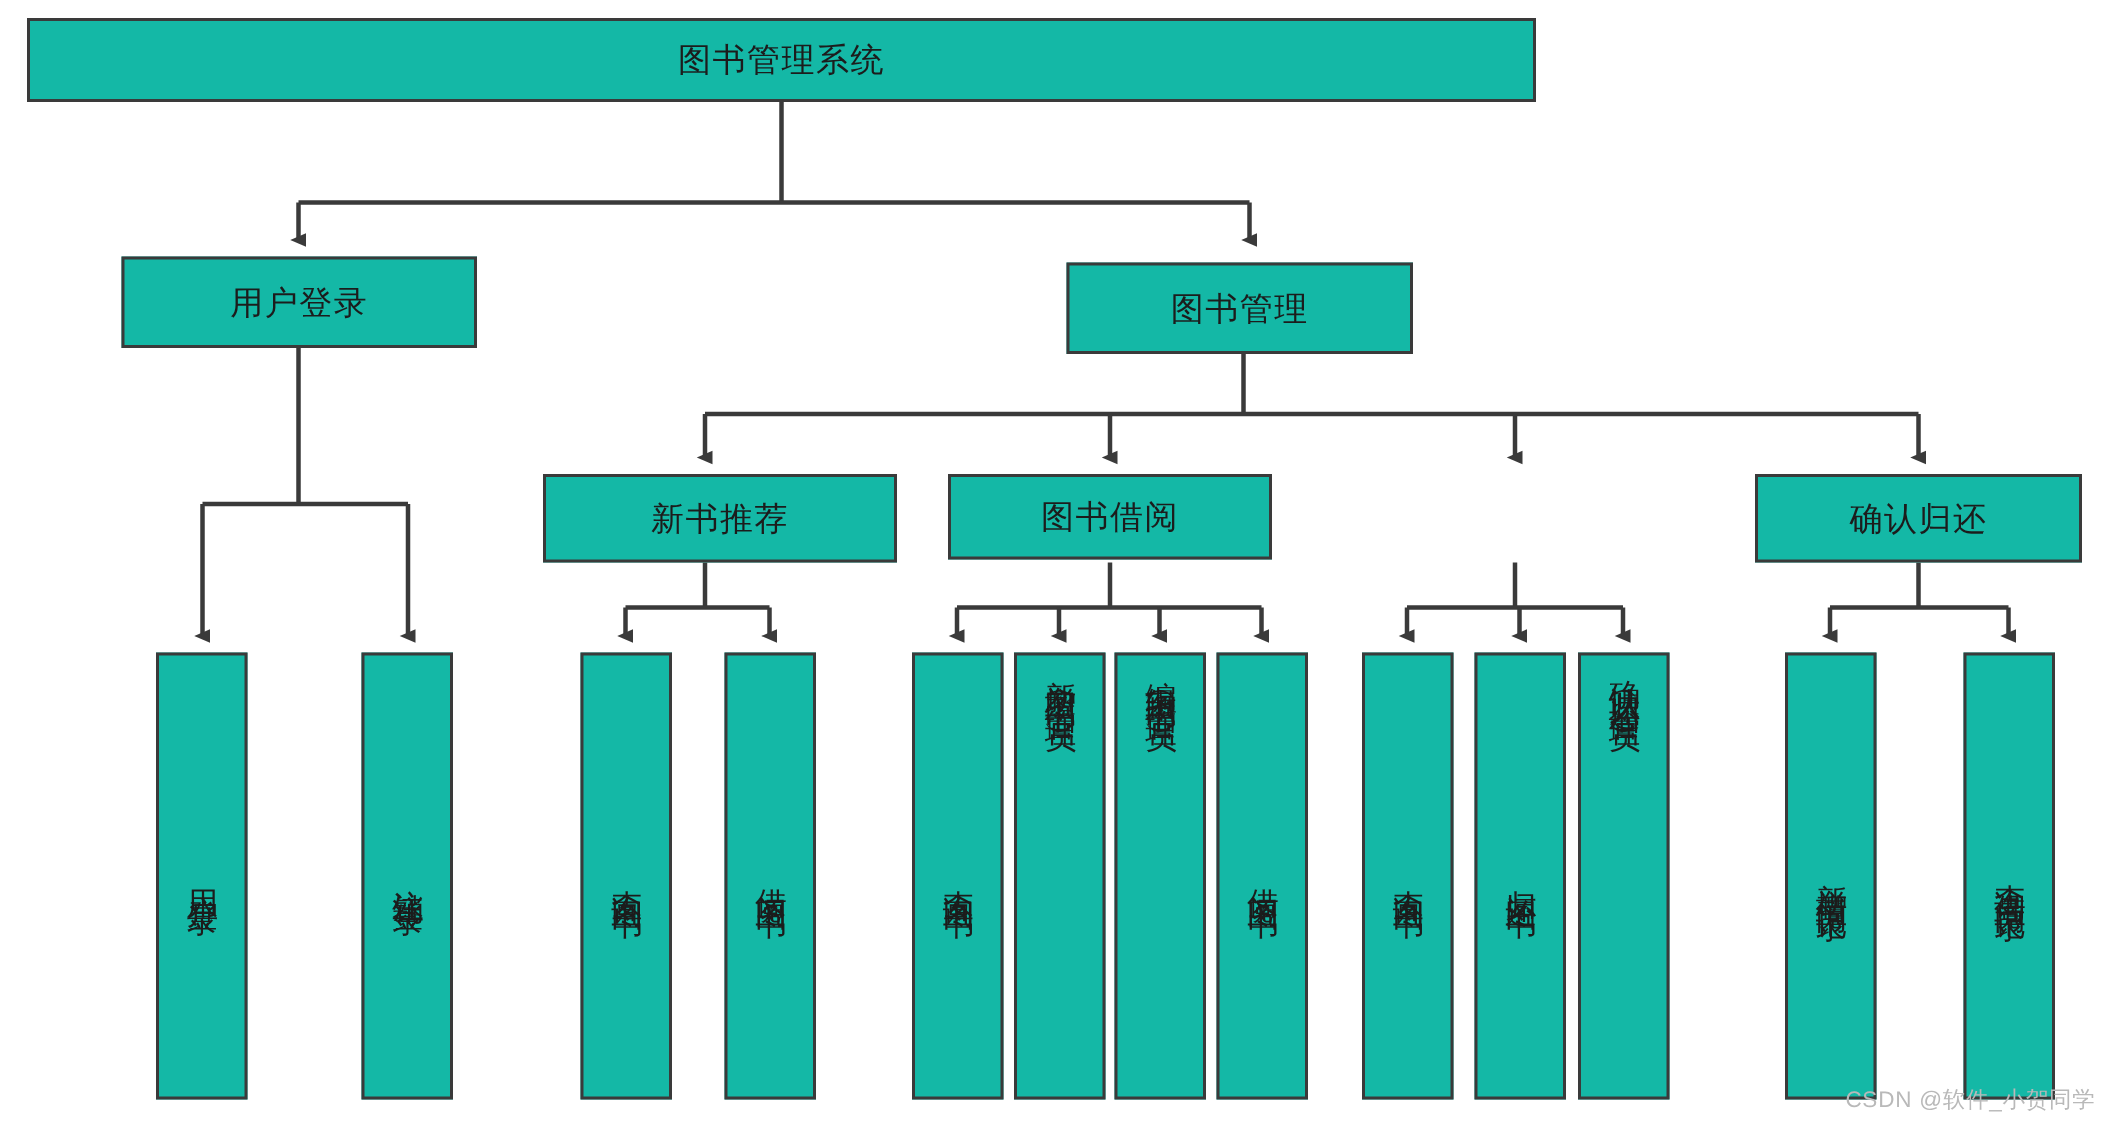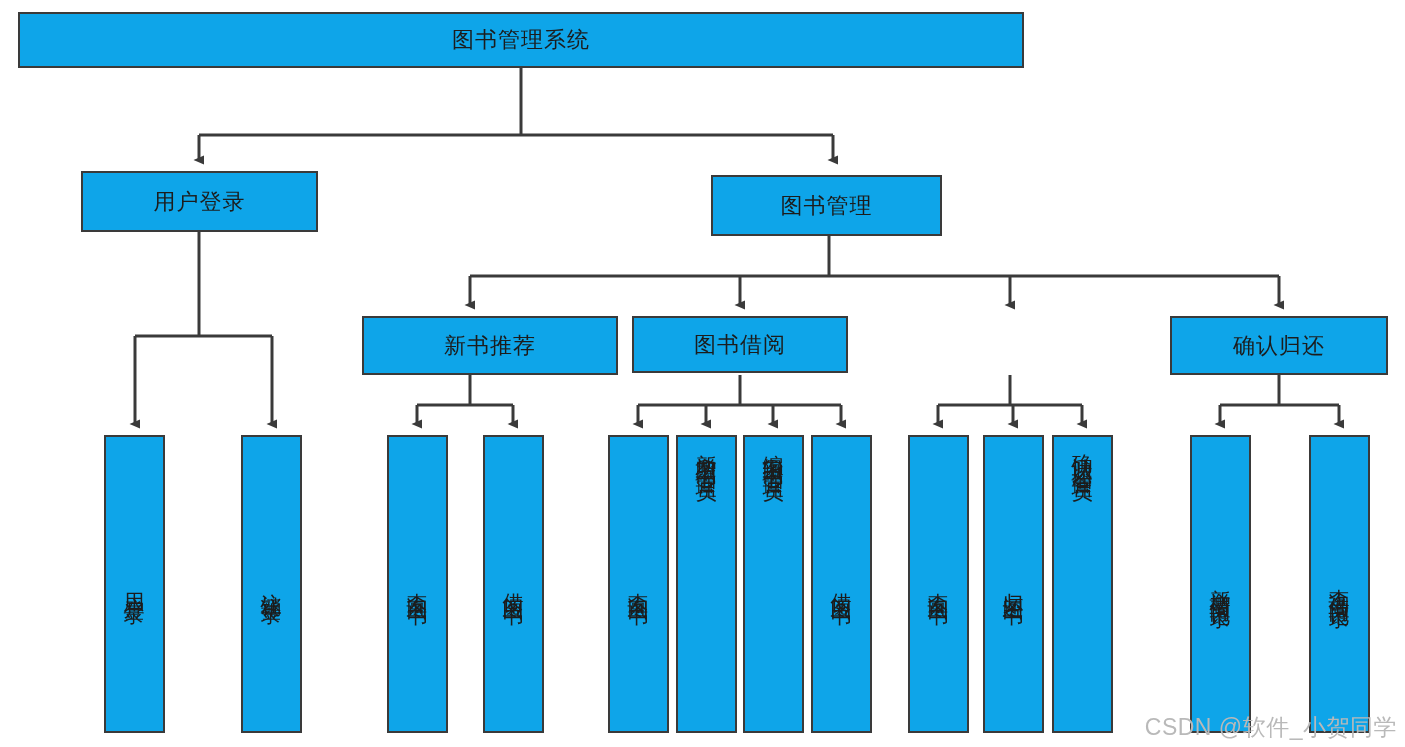--- a/index.html
+++ b/index.html
@@ -10,21 +10,21 @@
     overflow:hidden;
     position:relative;
   }
   #canvas{position:absolute;left:0;top:0;width:1405px;height:747px;}
   svg.lines{position:absolute;left:0;top:0;width:1405px;height:747px;pointer-events:none;}
 
   .node{
     position:absolute;
     box-sizing:border-box;
     border:2px solid #3a3a3a;
-    background:#0ea5e9;
+    background:#14b8a6;
     color:#1c1c1c;
     display:flex;
     align-items:center;
     justify-content:center;
     text-align:right;
   }
   .node .lbl{
     font-size:22px;
     line-height:1.15;
     letter-spacing:1px;
@@ -43,21 +43,21 @@
     align-items:flex-start;
     justify-content:center;
     padding-top:0px;
   }
   .leaf.center{align-items:center;}
 
   #watermark{
     position:absolute;
     right:8px;
     bottom:4px;
-    font-size:23px;
+    font-size:15px;
     color:#b9b9b9;
     letter-spacing:.5px;
     white-space:nowrap;
     user-select:none;
   }
 </style>
 </head>
 <body>
 
 <div id="canvas">
@@ -116,21 +116,21 @@
     <span class="lbl">图书管理系统</span>
   </div>
 
   <div class="node" style="left:81px;top:171px;width:237px;height:61px;">
     <span class="lbl">用户登录</span>
   </div>
   <div class="node" style="left:711px;top:175px;width:231px;height:61px;">
     <span class="lbl">图书管理</span>
   </div>
 
-  <div class="node" style="left:362px;top:316px;width:256px;height:59px;">
+  <div class="node" style="left:362px;top:316px;width:236px;height:59px;">
     <span class="lbl">新书推荐</span>
   </div>
   <div class="node" style="left:632px;top:316px;width:216px;height:57px;">
     <span class="lbl">图书借阅</span>
   </div>
   <div class="node" style="left:1170px;top:316px;width:218px;height:59px;">
     <span class="lbl">确认归还</span>
   </div>
 
   <div class="node leaf center" style="left:104px;top:435px;width:61px;height:298px;">

